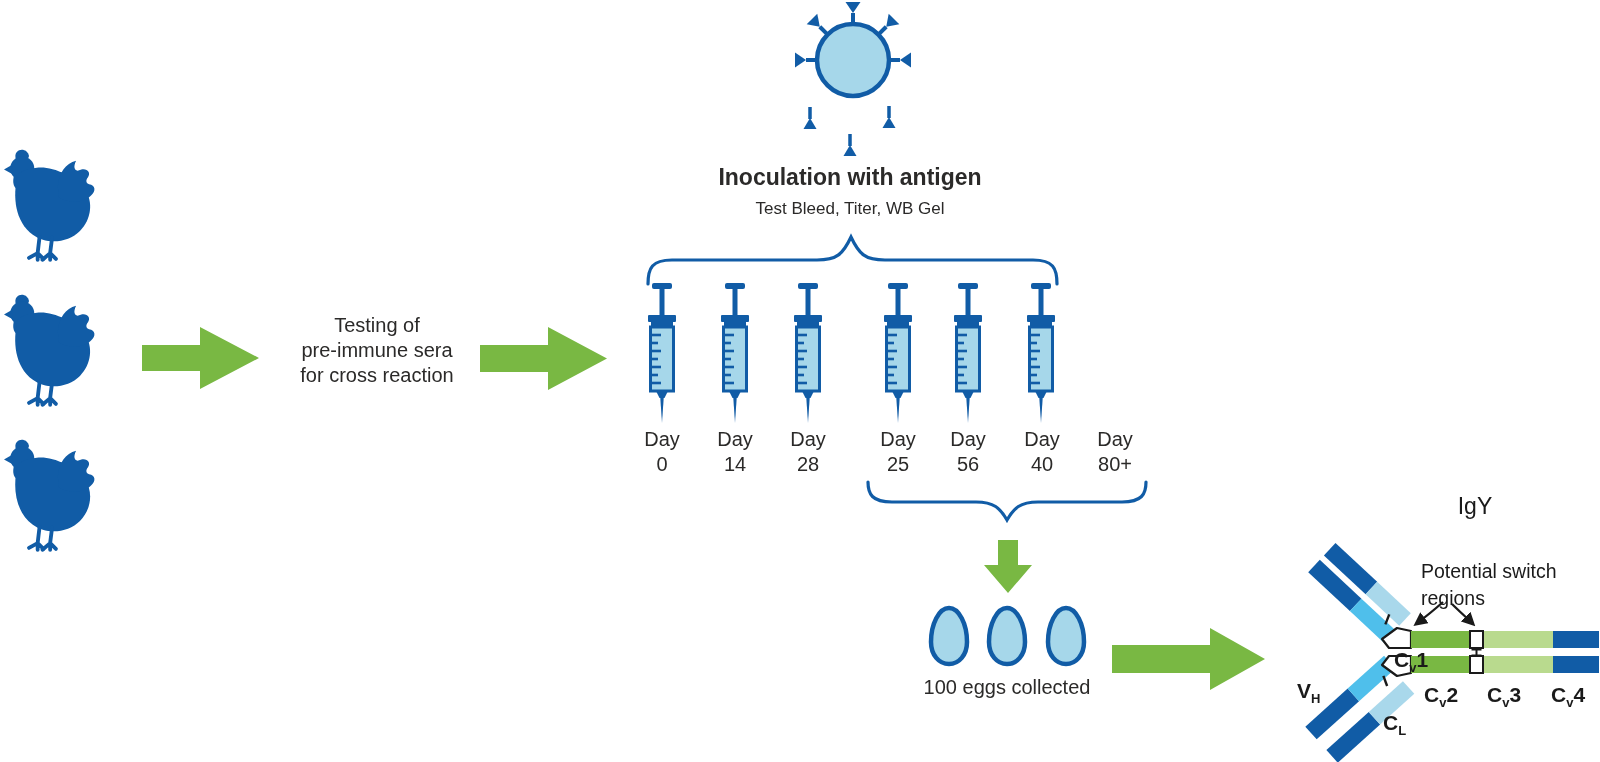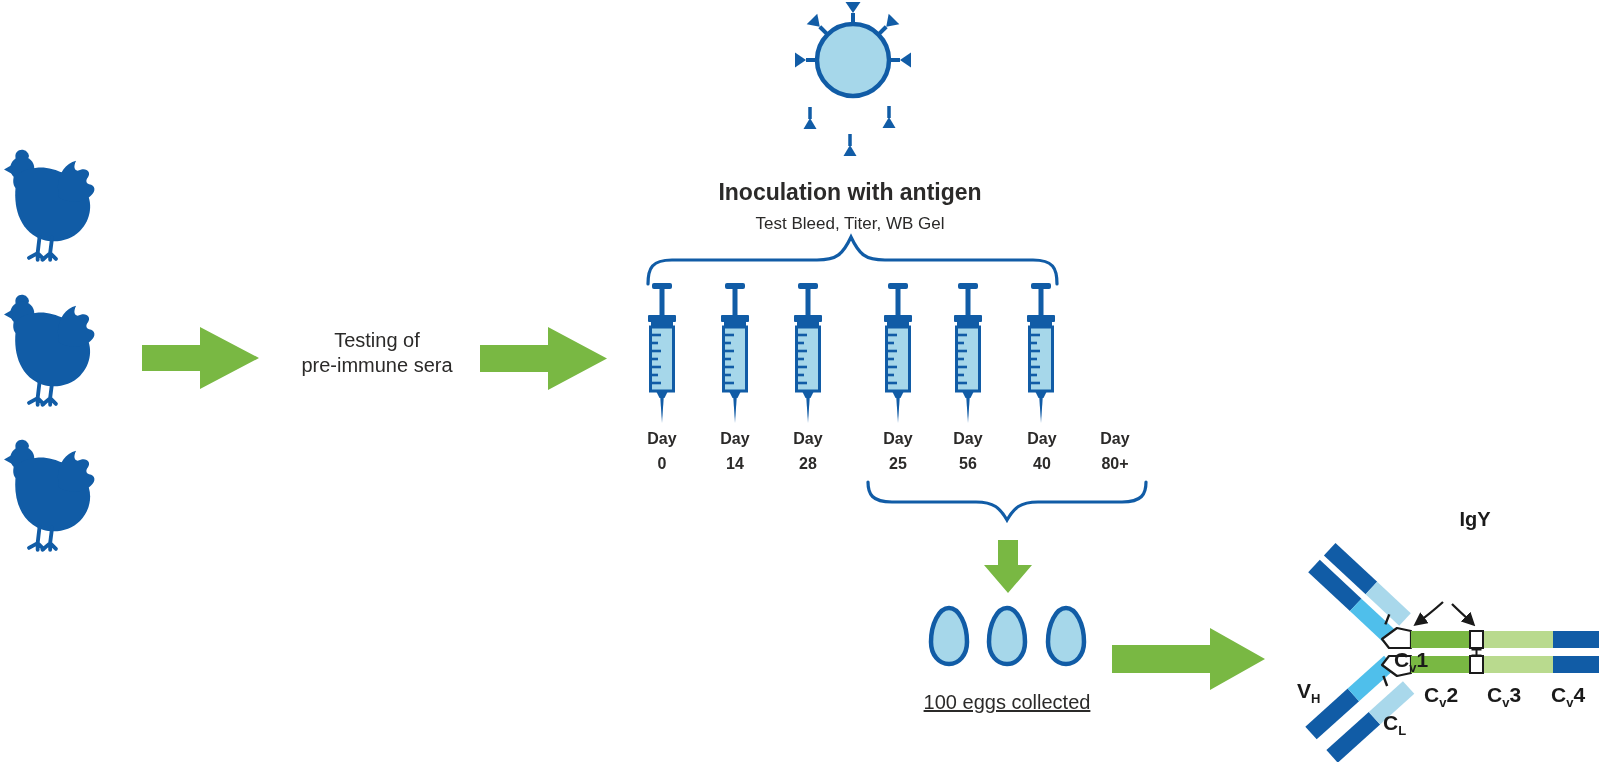--- a/index.html
+++ b/index.html
@@ -1,25 +1,25 @@
 <!DOCTYPE html>
 <html><head>
 <meta charset="utf-8">
 <style>
   html,body{margin:0;padding:0;background:#ffffff;}
   #stage{position:relative;width:1600px;height:762px;background:#ffffff;overflow:hidden;
          font-family:"Liberation Sans", sans-serif;color:#2B2A29;}
   .abs{position:absolute;}
-  .ctr{text-align:center;margin-top:15px;}
+  .ctr{text-align:center;}
   .step-text{font-size:20px;line-height:25px;}
   .inoc-title{font-size:23px;font-weight:bold;}
   .inoc-sub{font-size:17px;}
-  .day-col{width:80px;font-size:16px;font-weight:bold;line-height:24.5px;text-align:center;}
-  .caption{font-size:20px;text-decoration:underline;}
-  .igy-title{font-size:20px;font-weight:bold;color:#1A1A1A;}
+  .day-col{width:80px;font-size:20px;font-weight:normal;line-height:24.5px;text-align:center;}
+  .caption{font-size:20px;}
+  .igy-title{font-size:23px;font-weight:normal;color:#1A1A1A;}
   .annot{font-size:19.5px;line-height:27px;color:#1A1A1A;}
   .ab-label{font-size:21px;font-weight:bold;color:#1A1A1A;white-space:nowrap;}
   .ab-label .sub{font-size:13px;position:relative;top:5px;}
   svg{display:block;}
 </style>
 </head>
 <body>
 
 <div id="stage">
 
@@ -79,20 +79,21 @@
       <use href="#sym-chicken"></use>
     </svg>
 
   <svg class="abs" style="left:142px;top:327px" width="118" height="62" viewBox="0 0 118 62">
     <polygon points="0,18 58,18 58,0 117,31 58,62 58,44 0,44" fill="#79B843"></polygon>
   </svg>
 
   <div class="abs ctr step-text" style="left:267px;top:313px;width:220px">
     <div>Testing of</div>
     <div>pre-immune sera</div>
+    <div>for cross reaction</div>
   </div>
 
   <svg class="abs" style="left:480px;top:327px" width="128" height="63" viewBox="0 0 128 63">
     <polygon points="0,18 68,18 68,0 127,31.5 68,63 68,45 0,45" fill="#79B843"></polygon>
   </svg>
 
   <svg class="abs" style="left:789px;top:0px" width="130" height="160" viewBox="0 0 130 160">
     <g>
       <g transform="rotate(0 64 60)">
           <line x1="64" y1="26" x2="64" y2="13" stroke="#115CA6" stroke-width="4"></line>
@@ -235,20 +236,24 @@
       <line x1="1476.5" y1="649.5" x2="1476.5" y2="655.5"></line>
       <line x1="1471.5" y1="655.5" x2="1481.5" y2="655.5"></line>
     </g>
 
     <path d="M1443,602 C1433,611 1424,618 1416,624" fill="none" stroke="#1A1A1A" stroke-width="2.3" marker-end="url(#ah)"></path>
     <path d="M1452,604 C1459,611 1467,618 1473,624" fill="none" stroke="#1A1A1A" stroke-width="2.3" marker-end="url(#ah)"></path>
   </svg>
 
   <div class="abs ctr igy-title" style="left:1435px;top:493px;width:80px">IgY</div>
 
+  <div class="abs annot" style="left:1421px;top:558px">
+    <div>Potential switch</div>
+    <div>regions</div>
+  </div>
 
   <div class="abs ab-label" style="left:1394px;top:648px">
     <span>C</span><span class="sub">v</span><span>1</span></div>
   <div class="abs ab-label" style="left:1297px;top:679px">
     <span>V</span><span class="sub">H</span><span></span></div>
   <div class="abs ab-label" style="left:1424px;top:683px">
     <span>C</span><span class="sub">v</span><span>2</span></div>
   <div class="abs ab-label" style="left:1487px;top:683px">
     <span>C</span><span class="sub">v</span><span>3</span></div>
   <div class="abs ab-label" style="left:1551px;top:683px">

